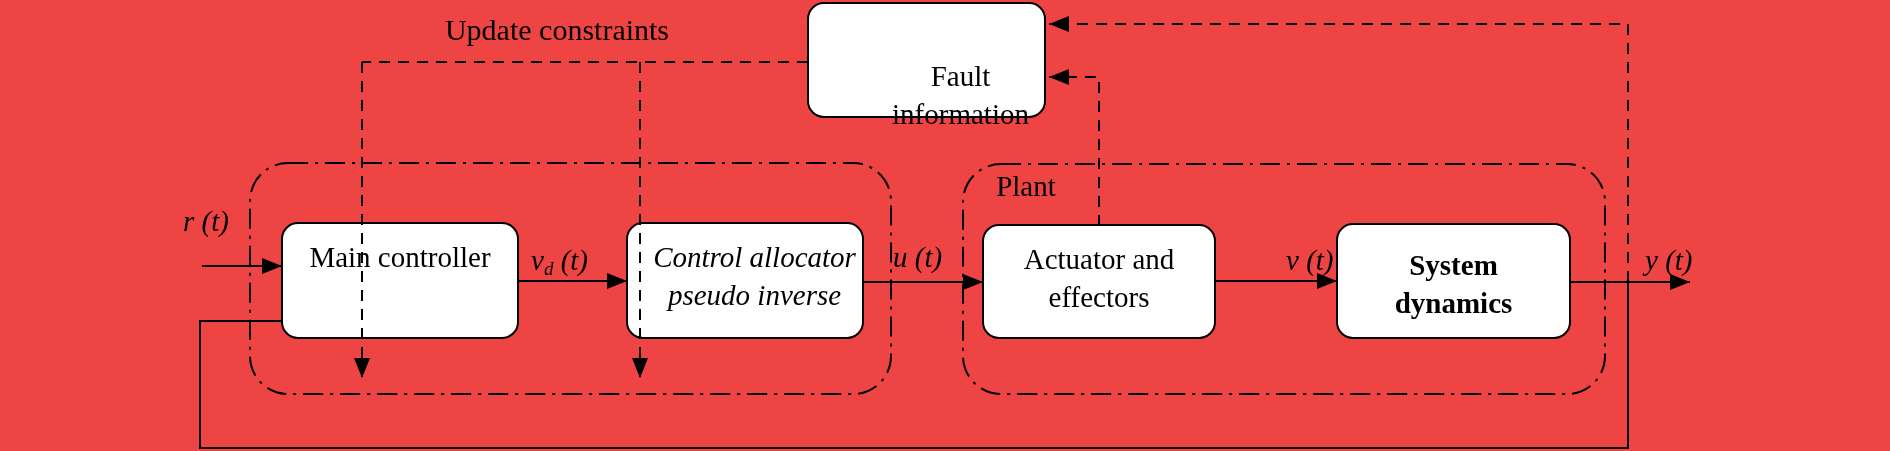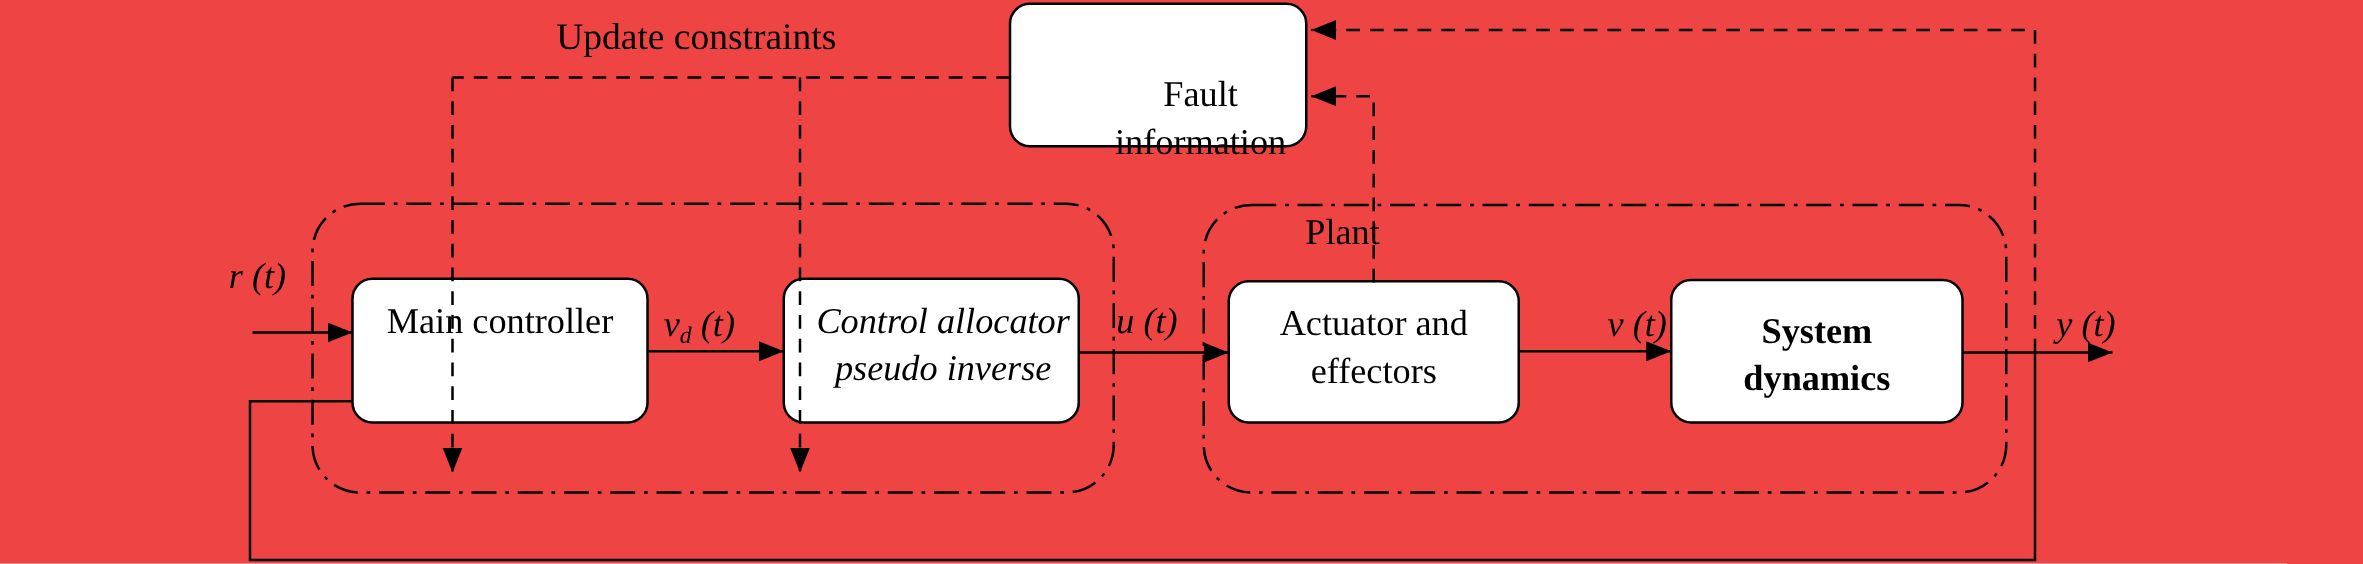--- a/index.html
+++ b/index.html
@@ -88,21 +88,21 @@
     <path d="M362,62 V378" fill="none" stroke="#000000" stroke-width="2" stroke-dasharray="11 8" marker-end="url(#arr)"></path>
     <path d="M640,62 V378" fill="none" stroke="#000000" stroke-width="2" stroke-dasharray="11 8" marker-end="url(#arr)"></path>
 
     <path d="M1628,282 V24 H1049" fill="none" stroke="#000000" stroke-width="2" stroke-dasharray="11 8" marker-end="url(#arr)"></path>
     <path d="M1099,226 V77 H1049" fill="none" stroke="#000000" stroke-width="2" stroke-dasharray="11 8" marker-end="url(#arr)"></path>
   </svg>
 
   <div class="lbl free-label" style="left:407px; top:13px; width:300px;">Update constraints</div>
 
 
-  <div class="lbl container-label" style="left:1034px; top:170px; width:80px;">Plant</div>
+  <div class="lbl container-label" style="left:986px; top:170px; width:80px;">Plant</div>
 
   <div class="node-label" style="left:842px; top:17px; width:237px;margin-top:40px;">
     <span class="nl">Fault</span>
     <span class="nl">information</span>
   </div>
 
   <div class="node-label" style="left:282px; top:238px; width:236px;">
     <span class="nl">Main controller</span>
   </div>
 

